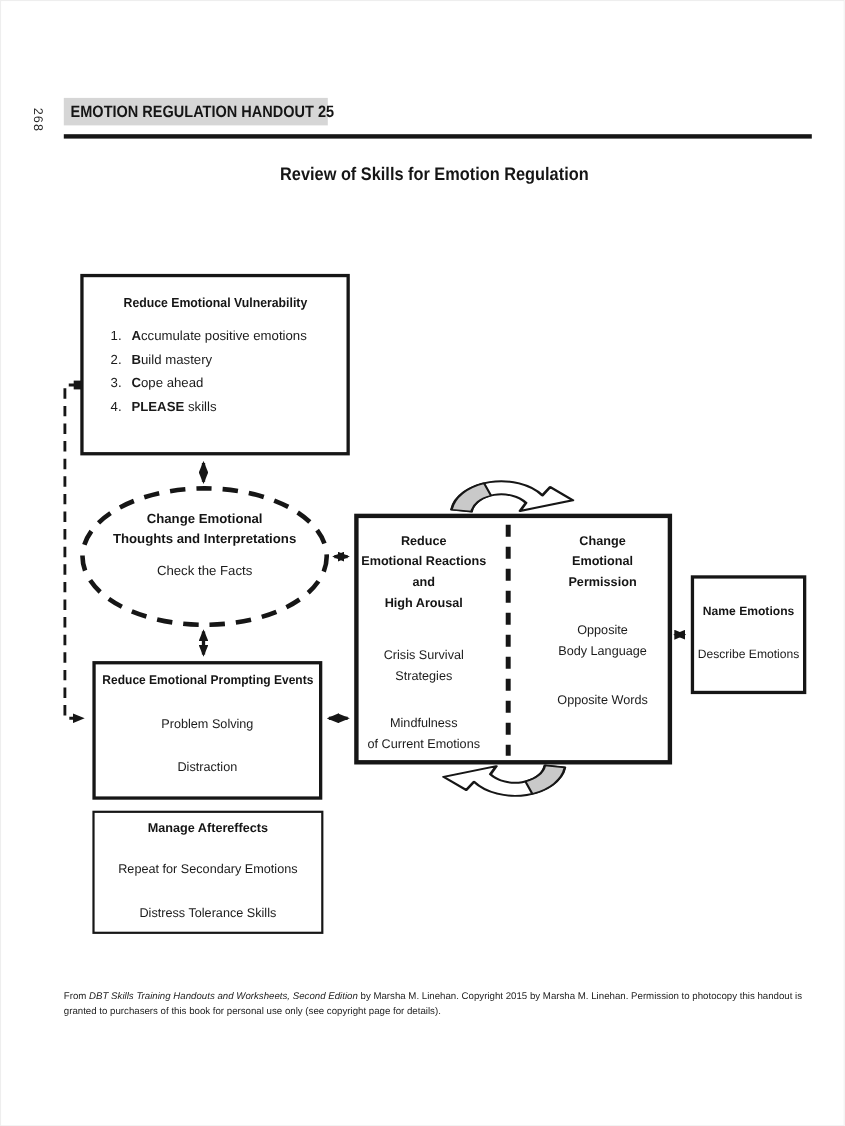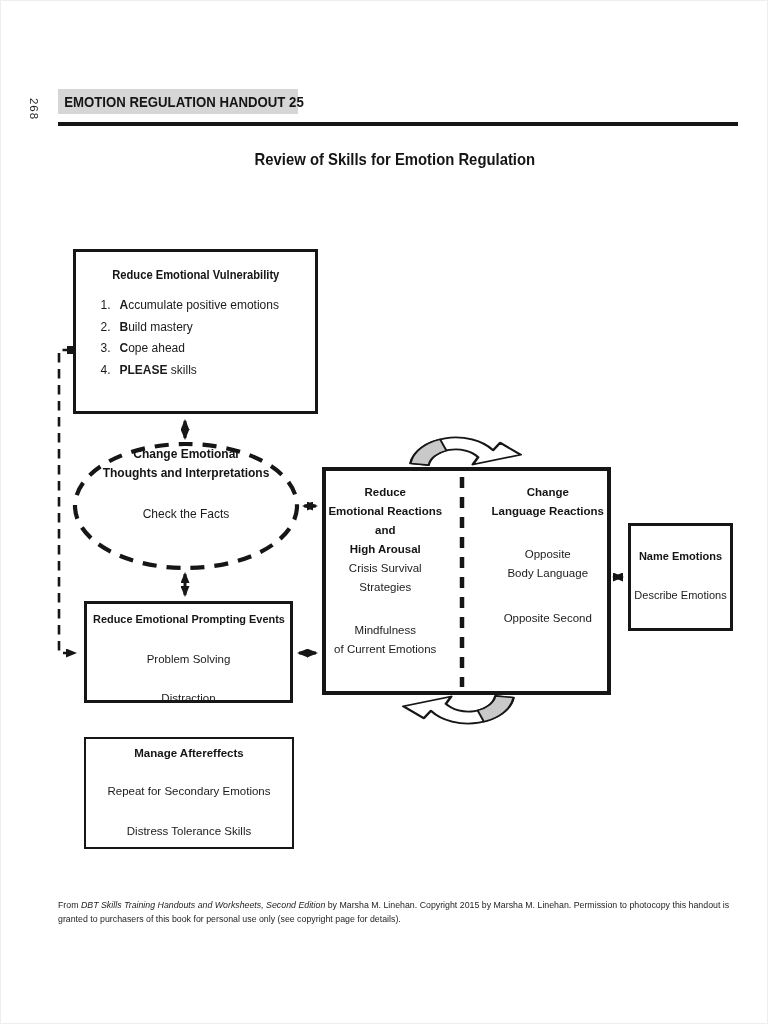--- a/index.html
+++ b/index.html
@@ -38,42 +38,42 @@
   .pre { white-space:pre-line; }
 
   
   #vuln-box { left:72px; top:248px; width:245px; height:165px; }
   #vuln-box .bt { font-size:12px; margin-top:16px; }
   #vuln-list { width:190px; margin:13px auto 0; text-align:left; font-size:12px; }
   #vuln-list .row { display:flex; line-height:21.5px; }
   #vuln-list .num { width:19px; }
 
   
-  #thoughts-text { position:absolute; left:75px; top:444px; width:220px; text-align:center; }
+  #thoughts-text { position:absolute; left:75px; top:461px; width:220px; text-align:center; }
   #thoughts-text .bt { font-size:12px; line-height:19px; }
-  #thoughts-text .sub { font-size:12px; margin-top:24px; }
-
-  
-  #prompting-box { left:83px; top:600px; width:209px; height:102px; font-size:11.5px; }
+  #thoughts-text .sub { font-size:12px; margin-top:12px; }
+
+  
+  #prompting-box { left:83px; top:600px; width:209px; height:126px; font-size:11.5px; }
   #prompting-box .bt { font-size:11.5px; margin-top:9px; }
   #prompting-box .cond { transform:scaleX(.95); }
   #prompting-box .it1 { margin-top:28px; }
   #prompting-box .it2 { margin-top:27px; }
 
   
   #after-box { left:83px; top:736px; width:210px; height:112px; border-width:2px; font-size:11.5px; }
   #after-box .bt { font-size:11.5px; margin-top:8px; }
   #after-box .it1 { margin-top:26px; }
   #after-box .it2 { margin-top:28px; }
 
   
   #center-box { left:321px; top:466px; width:289px; height:228px; border-width:4px; display:flex;gap:44px; }
   #center-box .col { width:50%; padding-top:12px; font-size:11.5px; line-height:19px; text-align:center; }
   #center-box .bt { font-size:11.5px; line-height:19px; }
-  #col-left .it1 { }
+  #col-left .it1 { margin-top:28px; }
   #col-left .it2 { margin-top:24px; }
   #col-right .it1 { margin-top:22px; }
   #col-right .it2 { margin-top:24px; }
   #col-right .it3 { margin-top:26px; }
 
   
   #name-box { left:627px; top:522px; width:105px; height:108px; font-size:11px; }
   #name-box .bt { font-size:11px; margin-top:24px; }
   #name-box .it1 { margin-top:27px; }
 
@@ -173,24 +173,24 @@
 Emotional Reactions
 and
 High Arousal</div>
       <div class="it1 pre">Crisis Survival
 Strategies</div>
       <div class="it2 pre">Mindfulness
 of Current Emotions</div>
     </div>
     <div id="col-right" class="col">
       <div class="bt pre">Change
-Language Reactions</div>
+Emotional Permission</div>
       <div class="it2 pre">Opposite
 Body Language</div>
-      <div class="it3 pre">Opposite Second</div>
+      <div class="it3 pre">Opposite Words</div>
     </div>
   </div>
 
   <div id="name-box" class="box">
     <div class="bt">Name Emotions</div>
     <div class="it1">Describe Emotions</div>
   </div>
 
   <div id="after-box" class="box">
     <div class="bt">Manage Aftereffects</div>

